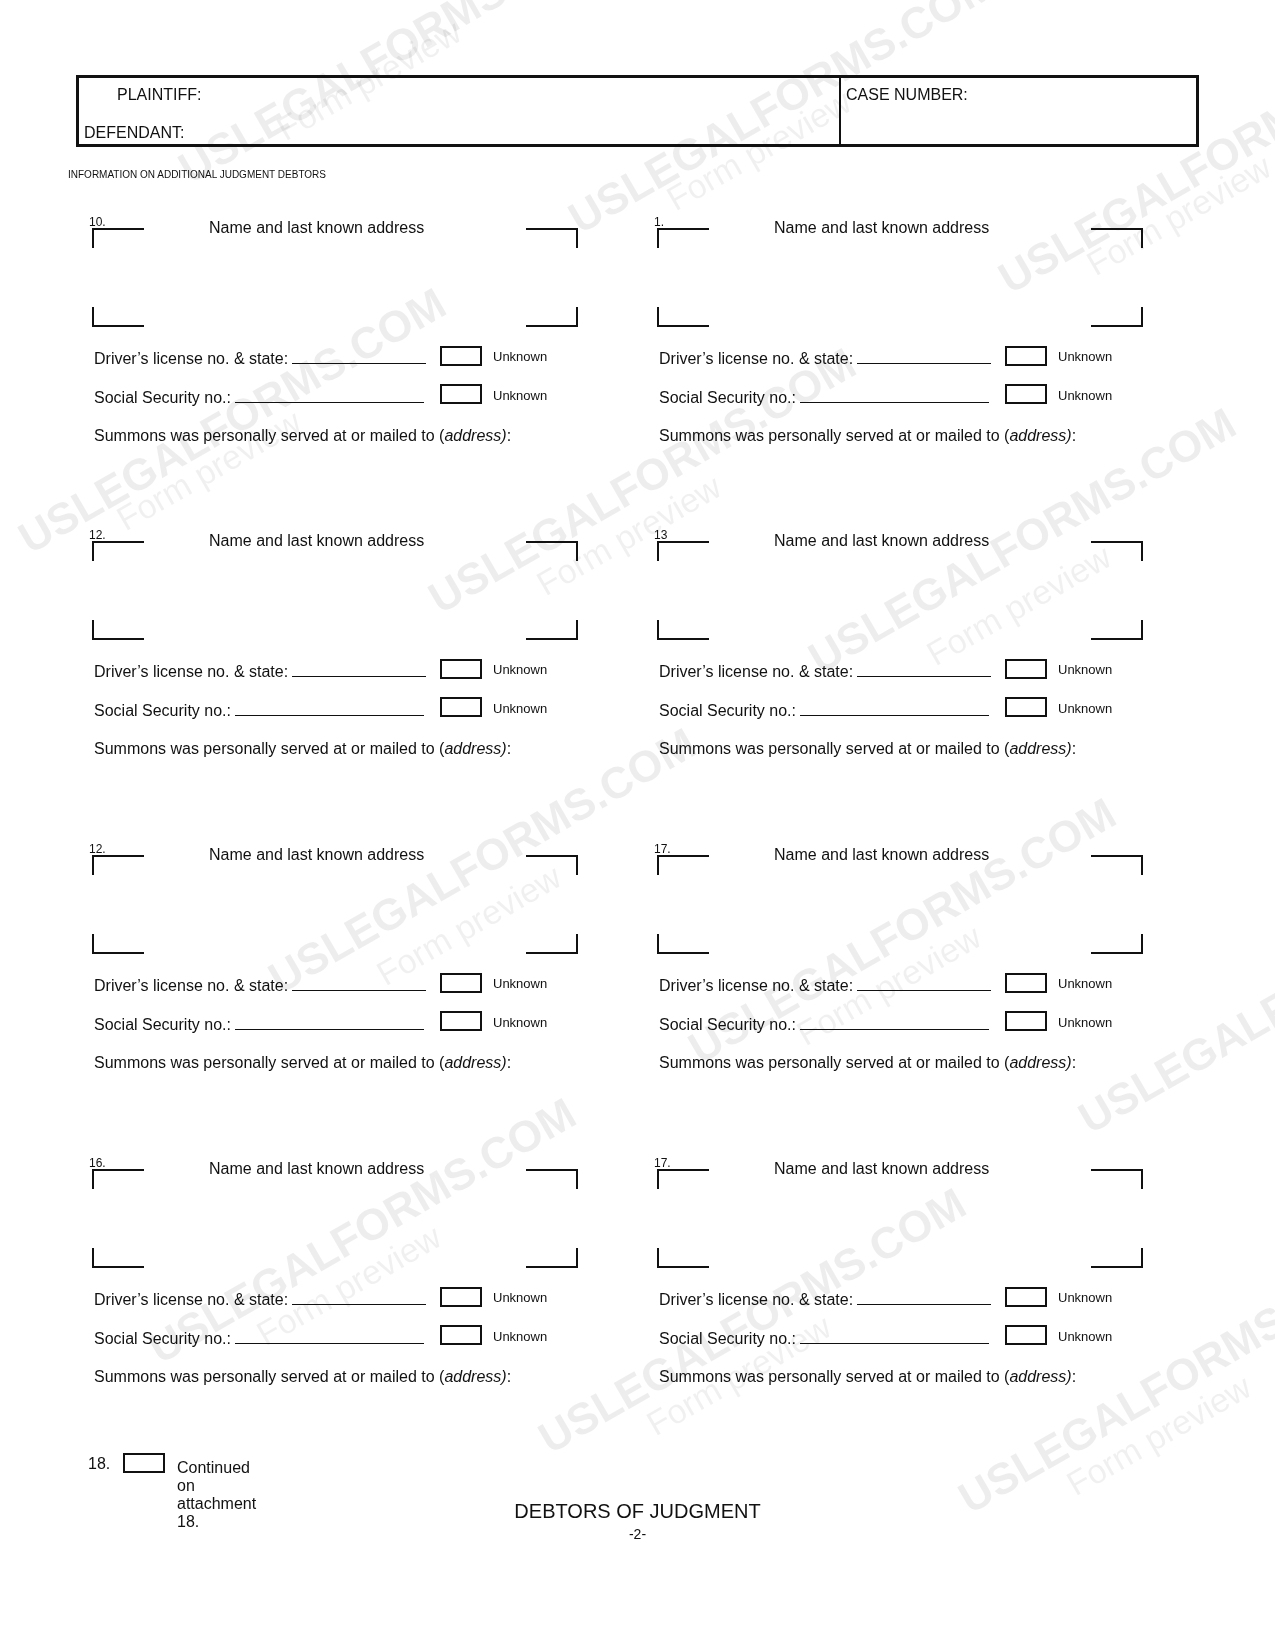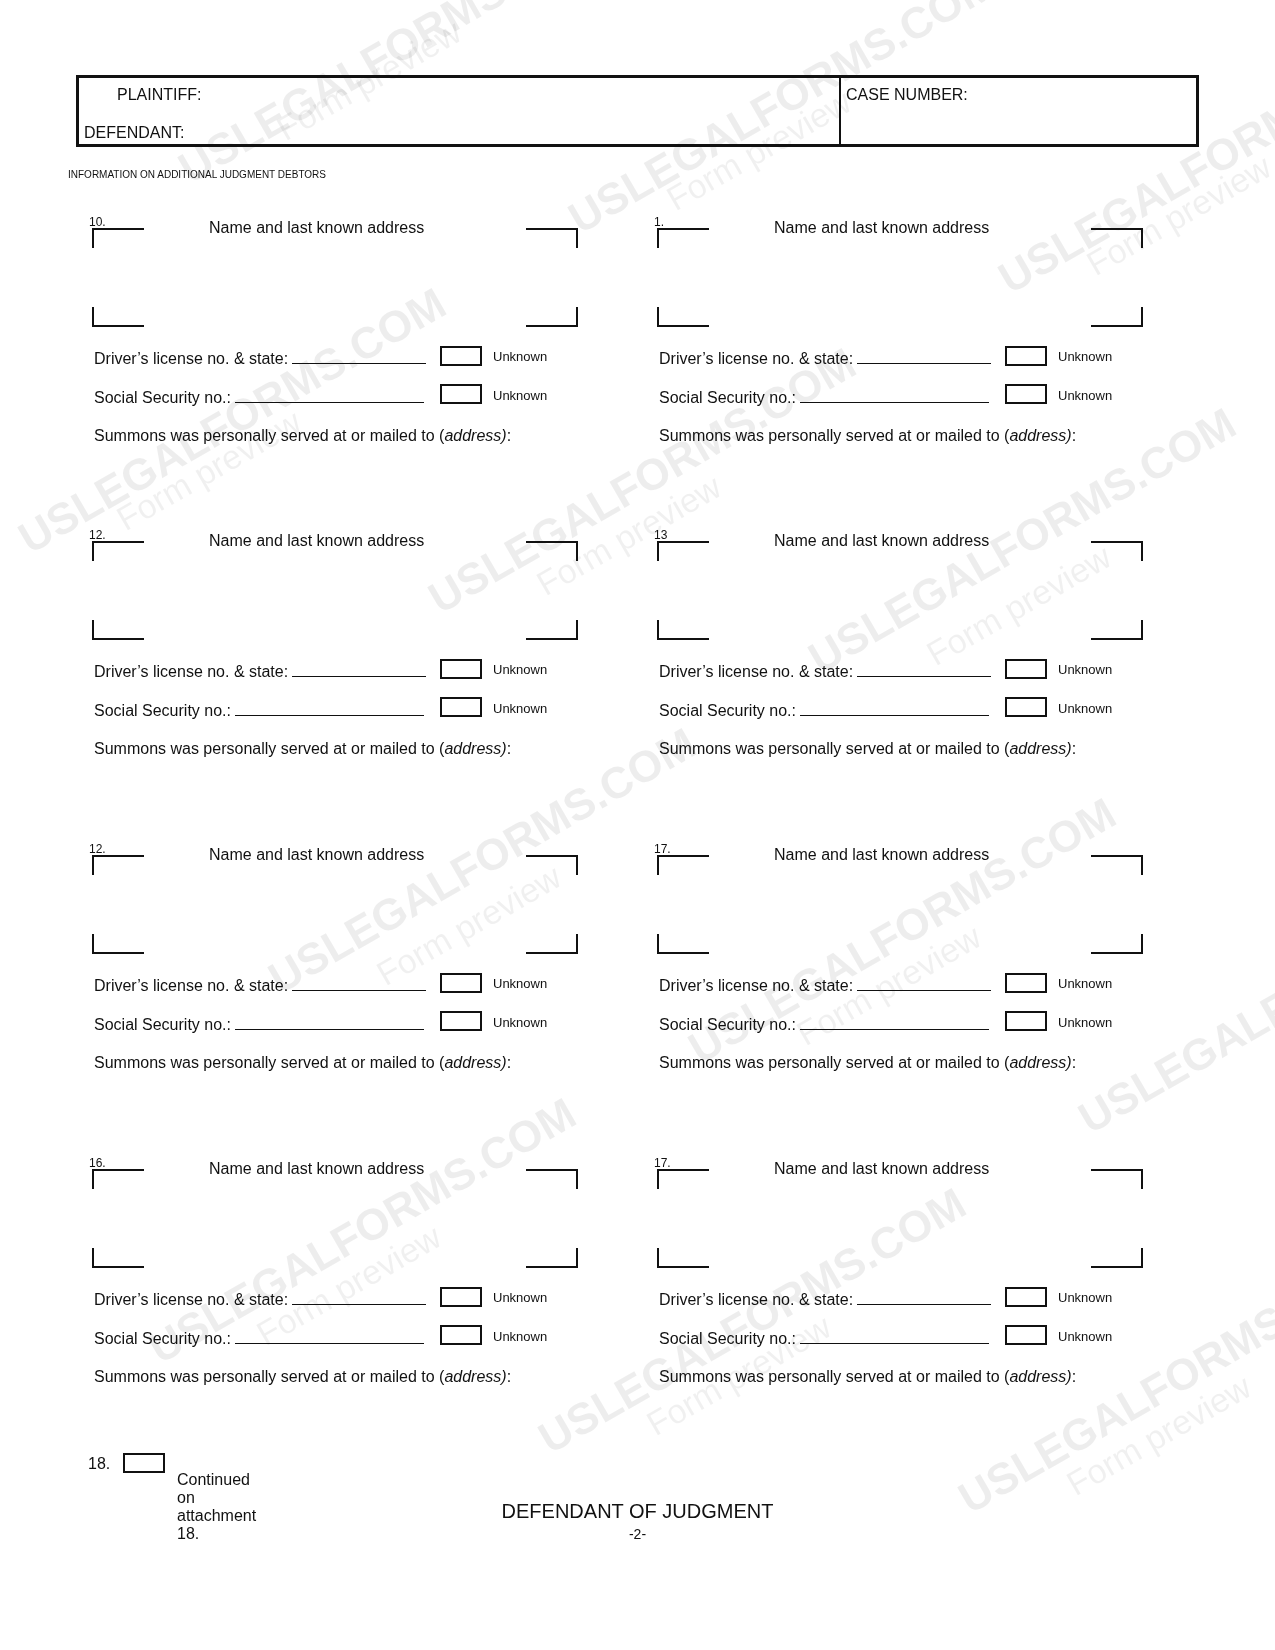--- a/index.html
+++ b/index.html
@@ -257,17 +257,17 @@
       <div class="row-line" style="top:227px">
         <span>Summons was personally served at or mailed to (</span><span class="addr-em">address)</span><span>:</span>
       </div>
       <div style="position:absolute;left:13px;top:250px;width:490px;height:40px;"></div>
     </div>
   </div>
 
 <div class="item18">
   <span>18.</span>
   <span class="chk" style="left:35px;top:-2px;"></span>
-  <span style="position:absolute;left:89px;top:16px;">Continued on attachment 18.</span>
+  <span style="position:absolute;left:89px;top:4px;">Continued on attachment 18.</span>
 </div>
 
-<div class="footer-title">DEFENDANT OF JUDGMENT</div>
+<div class="footer-title">DEBTORS OF JUDGMENT</div>
 <div class="footer-page">-2-</div>
 
 </body></html>

